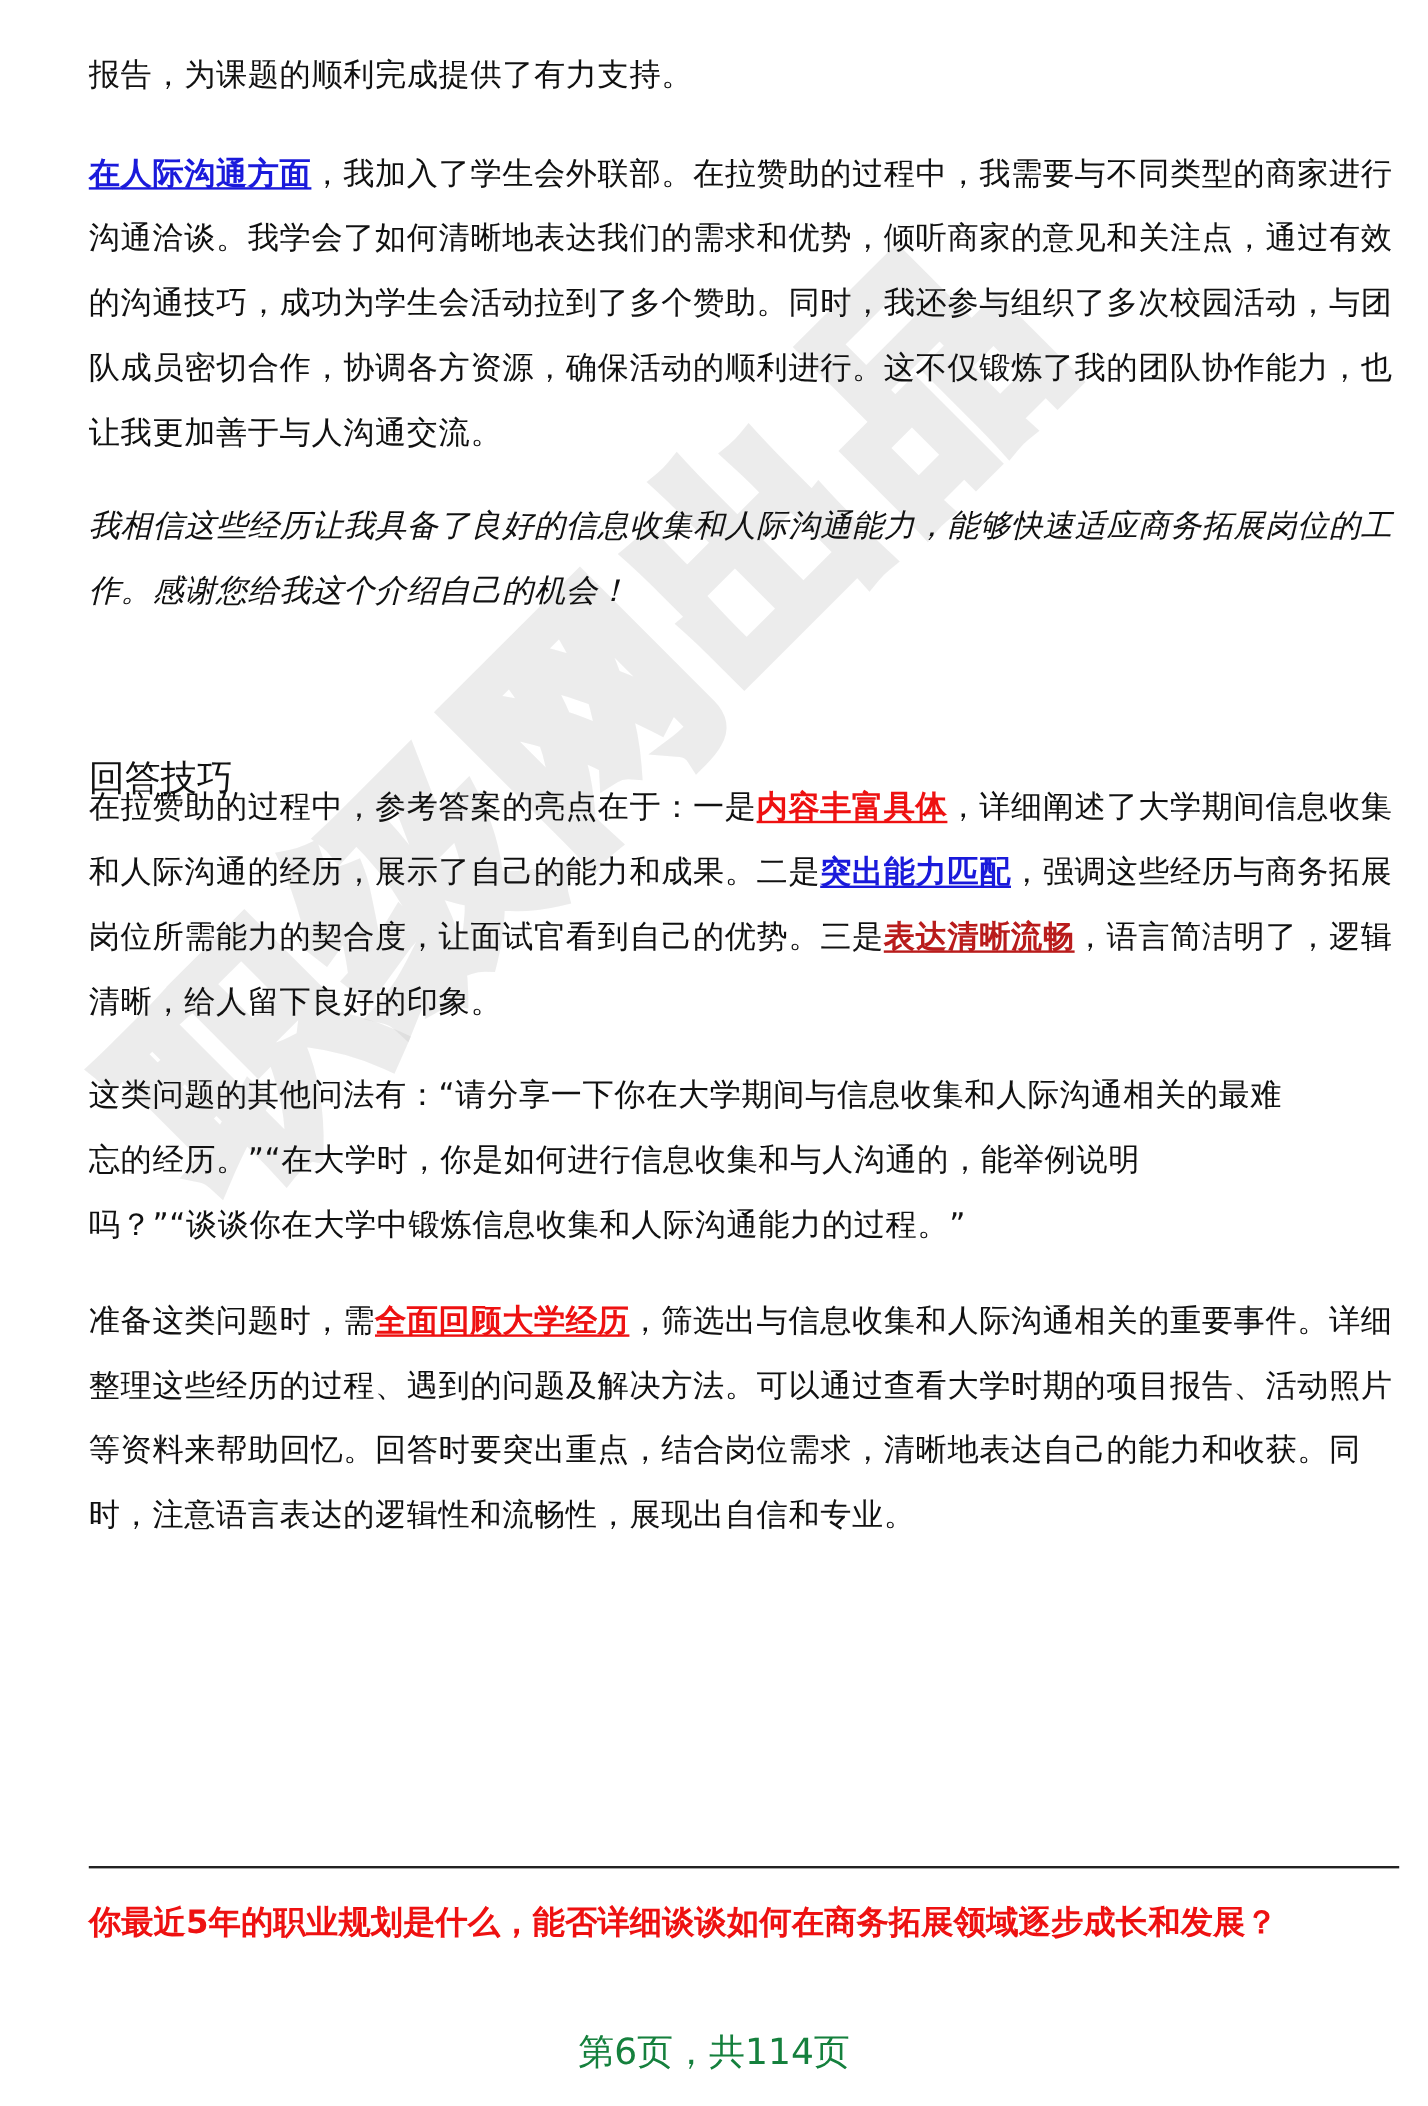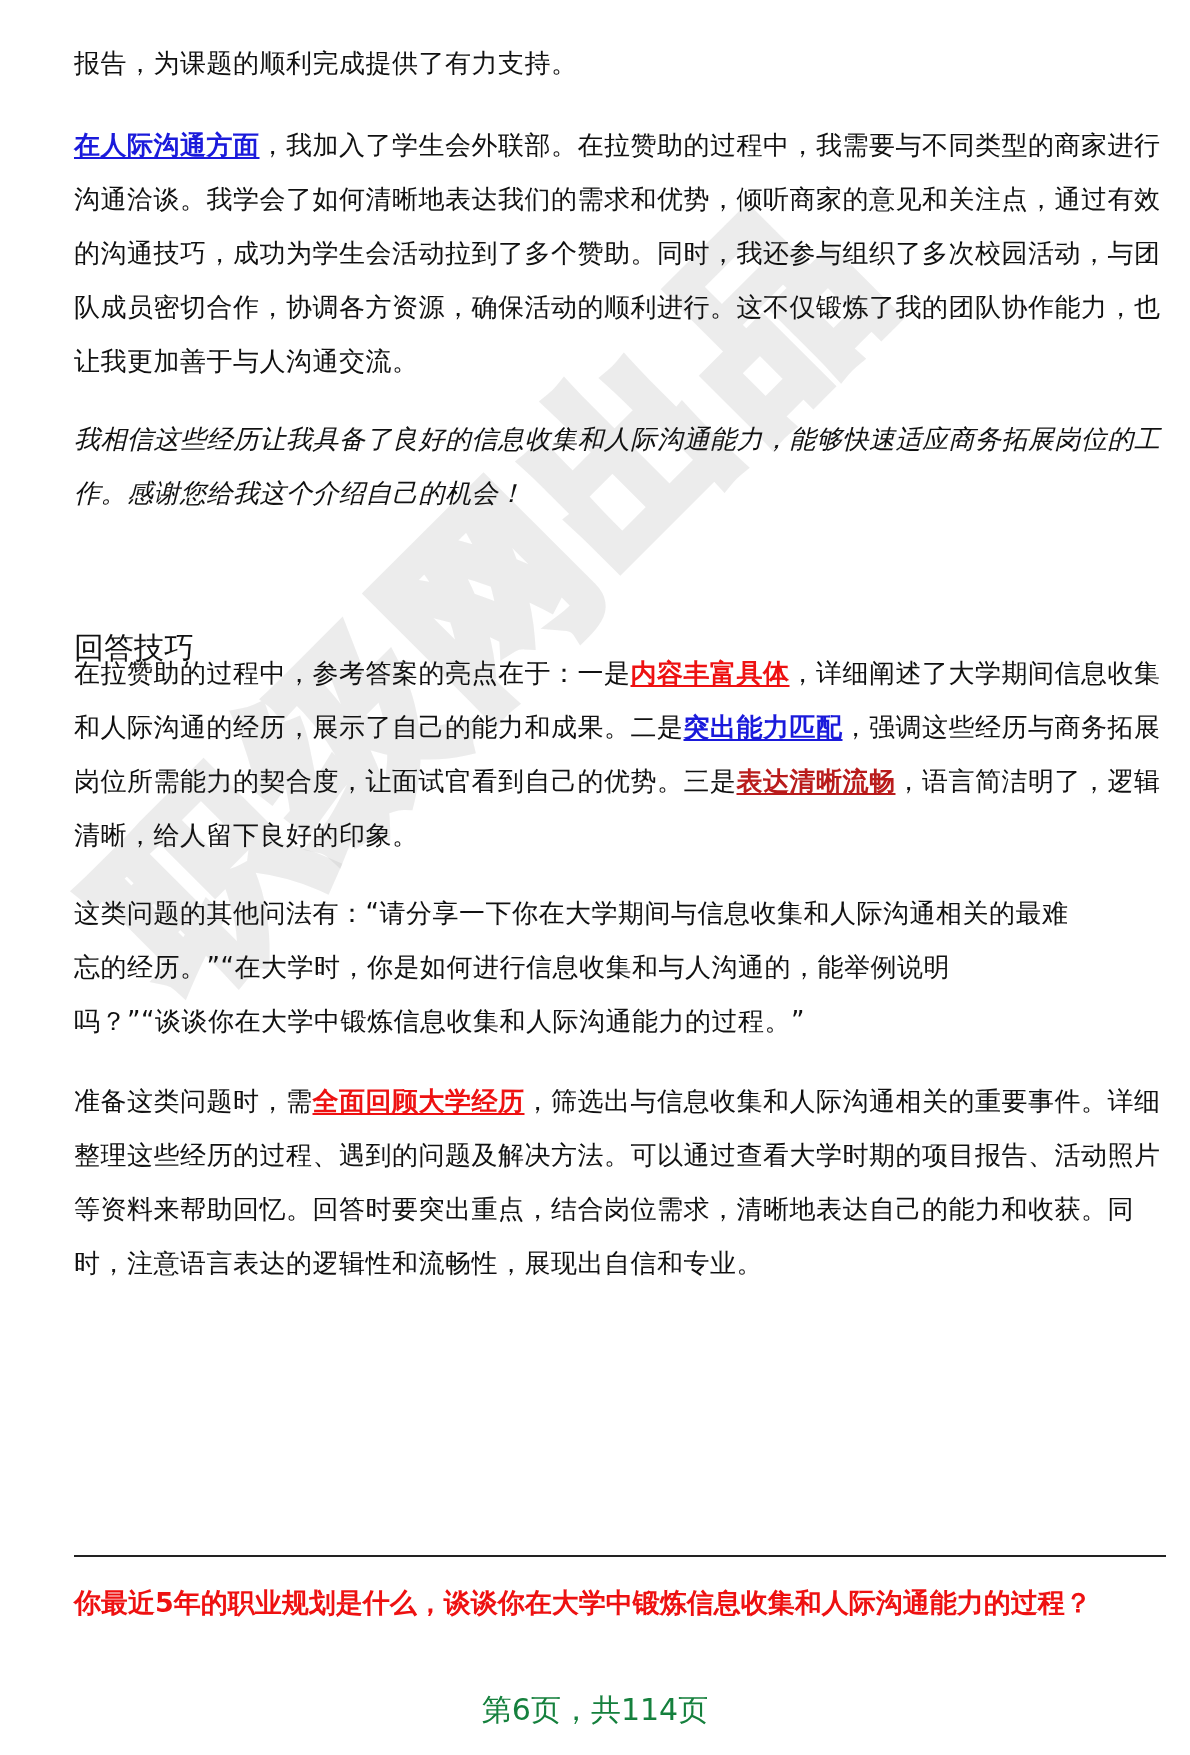--- a/index.html
+++ b/index.html
@@ -125,17 +125,17 @@
   <p class="para" style="top:1074px;">
     <span>准备这类问题时，需</span><span class="hl red">全面回顾大学经历</span><span>，筛选出与信息收集和人际沟通相关的重要事件。详细整理这些经历的过程、遇到的问题及解决方法。可以通过查看大学时期的项目报告、活动照片等资料来帮助回忆。回答时要突出重点，结合岗位需求，清晰地表达自己的能力和收获。同时，注意语言表达的逻辑性和流畅性，展现出自信和专业。</span>
   </p>
 
   <p class="para" style="top:886px; width:1010px;">
     <span>这类问题的其他问法有：“请分享一下你在大学期间与信息收集和人际沟通相关的最难忘的经历。”“在大学时，你是如何进行信息收集和与人沟通的，能举例说明</span><br><span>吗？”“谈谈你在大学中锻炼信息收集和人际沟通能力的过程。”</span>
   </p>
 
   <div class="divider"></div>
 
-  <p class="next-question">你最近5年的职业规划是什么，谈谈你在大学中锻炼信息收集和人际沟通能力的过程？</p>
+  <p class="next-question">你最近5年的职业规划是什么，能否详细谈谈如何在商务拓展领域逐步成长和发展？</p>
 
 </div>
 
 <div class="footer">第6页，共114页</div>
 
 </body></html>

